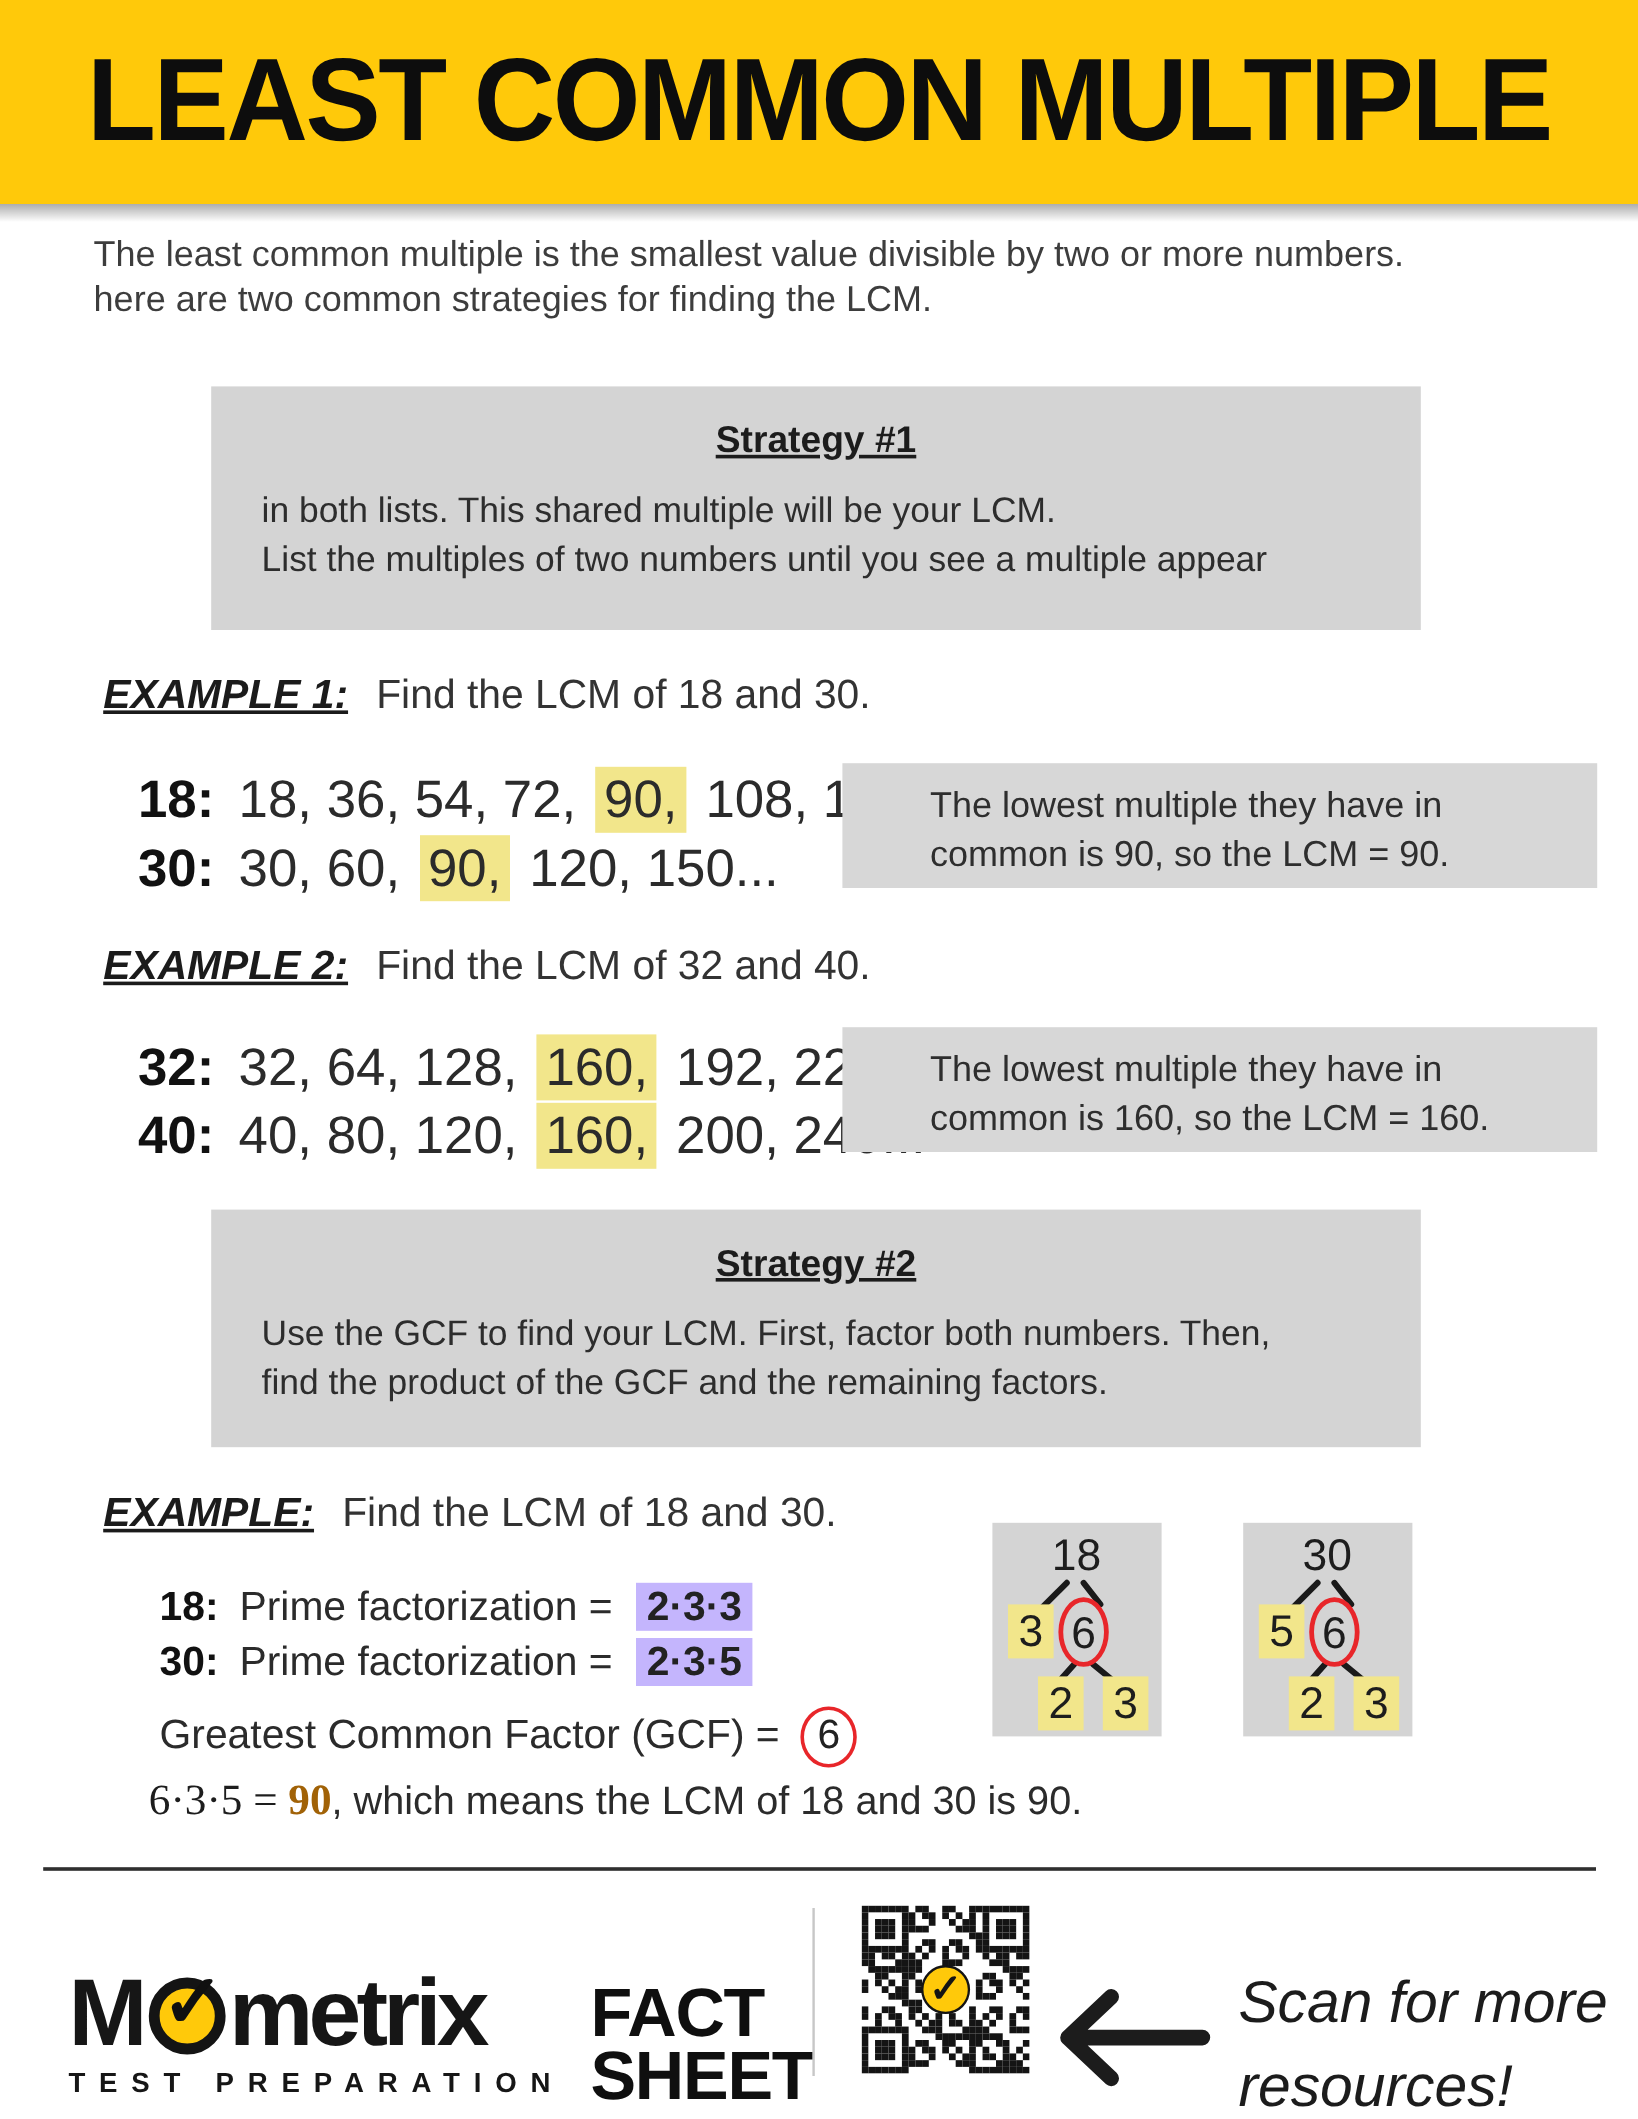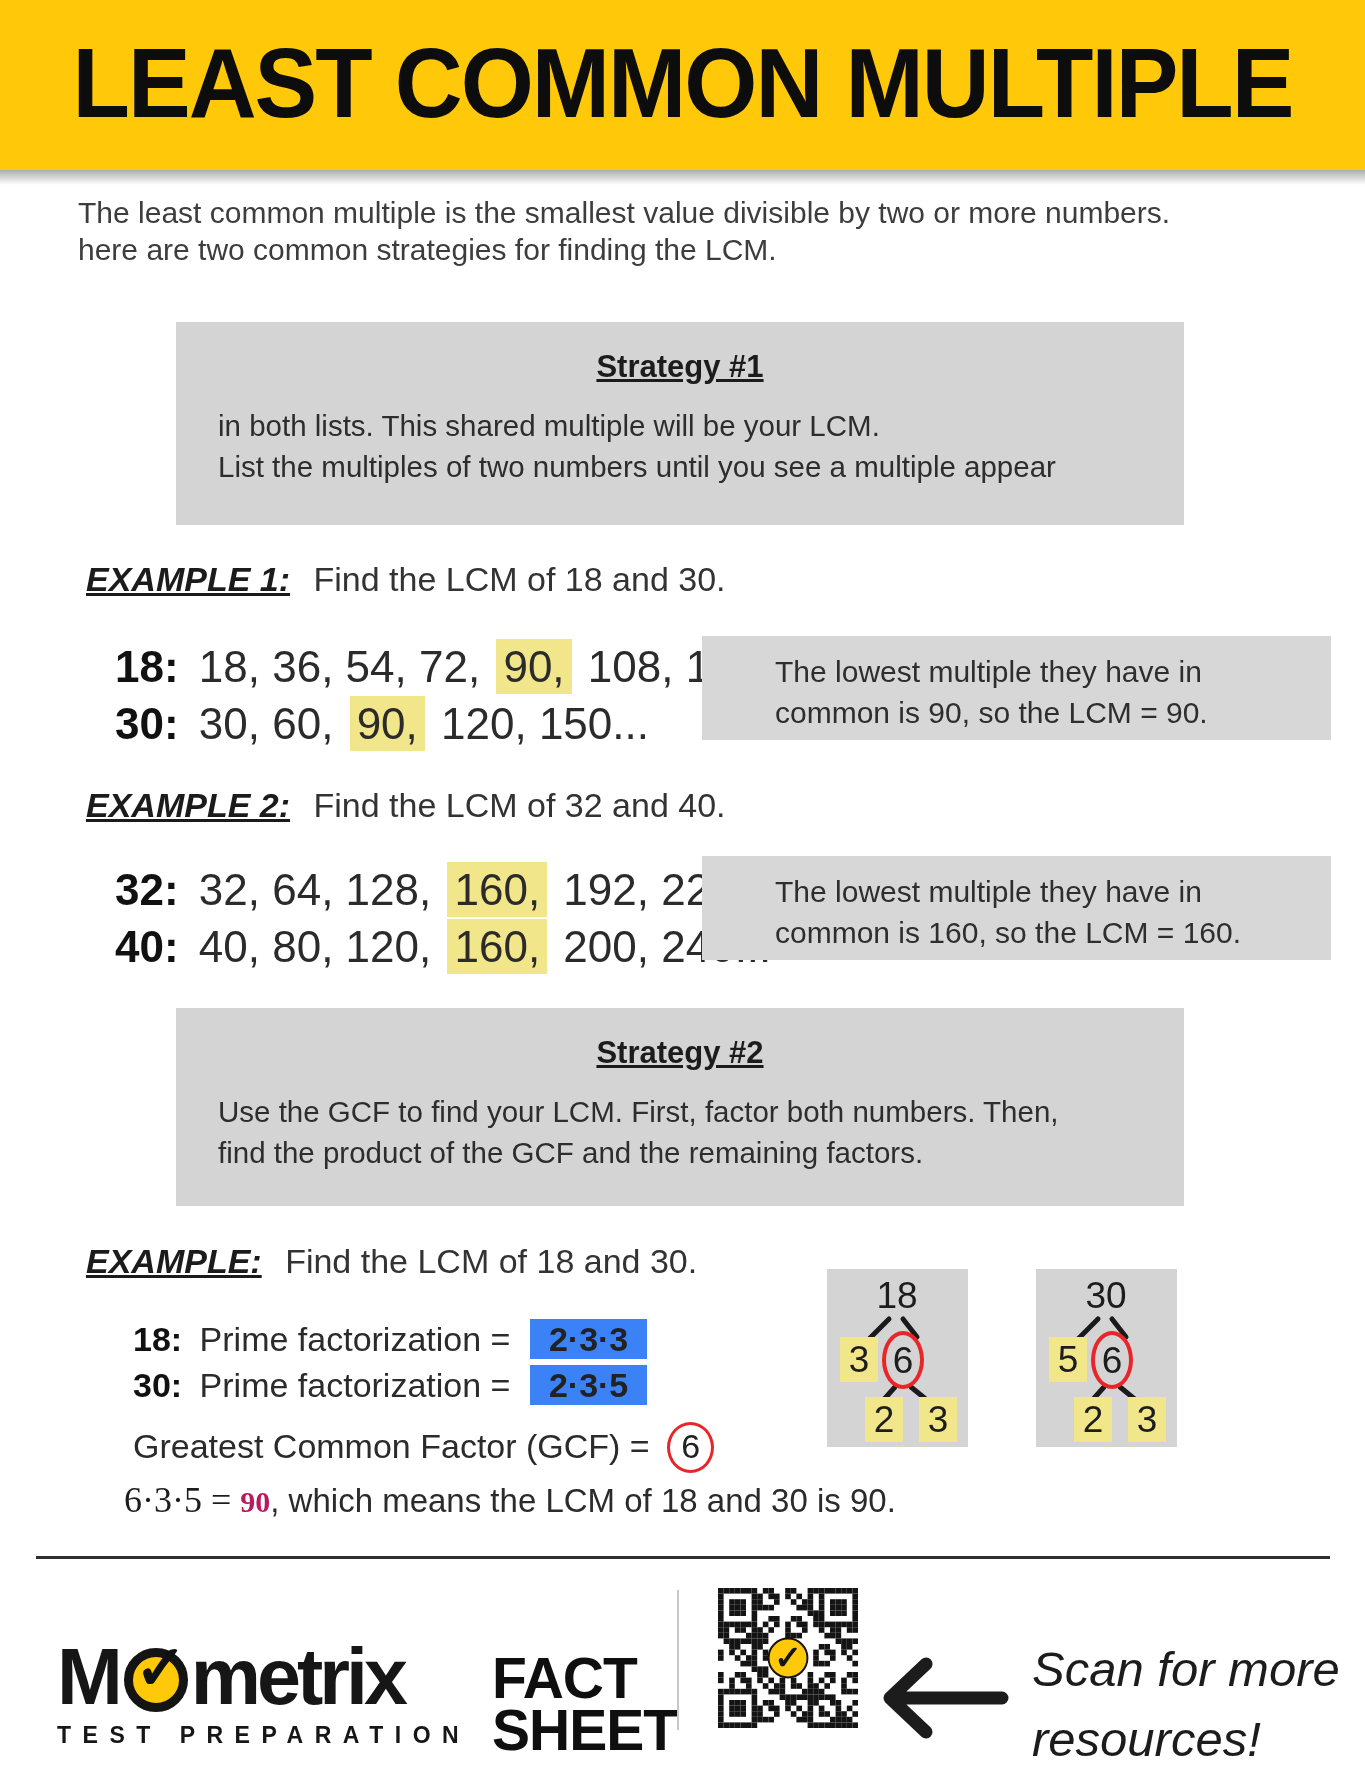--- a/index.html
+++ b/index.html
@@ -51,27 +51,27 @@
   .note-inner{margin:15px 0 0 30px;}
   .note-inner div{white-space:nowrap;}
   .note1{top:636px;}
   .note2{top:856px;}
 
   
   .pfrow{position:absolute;left:133px;font-size:34px;color:#2b2b2b;white-space:nowrap;}
   .pf18{top:1320px;}
   .pf30{top:1366px;text-align:center;}
   .pfrow b{color:#111;margin-right:8px;}
-  .pf-value{background:#3b82f6;font-weight:bold;color:#222;padding:1px 19px;margin-left:10px;}
+  .pf-value{background:#c4b5fd;font-weight:bold;color:#222;padding:1px 9px;margin-left:10px;}
   .gcfrow{position:absolute;left:133px;top:1422px;font-size:34px;color:#2b2b2b;white-space:nowrap;}
   .circle-red{display:inline-block;border:3px solid #e8262a;border-radius:50%;
               padding:2px 11px 4px;margin-left:8px;color:#222;}
   .conclusion{position:absolute;left:124px;top:1479px;font-size:33px;color:#2b2b2b;white-space:nowrap;}
   .math{font-family:"Liberation Serif",serif;font-size:36px;color:#1d1d1d;}
-  .math-bold{font-family:"Liberation Serif",serif;font-size:30px;font-weight:bold;color:#be185d;}
+  .math-bold{font-family:"Liberation Serif",serif;font-size:36px;font-weight:bold;color:#a16207;}
 
   
   .tree{position:absolute;top:1269px;width:141px;height:178px;background:#d4d4d4;}
   .tree1{left:827px;}
   .tree2{left:1036px;}
   .tree svg{position:absolute;left:0;top:0;}
   .t-num{position:absolute;font-size:37px;color:#1d1d1d;text-align:center;}
   .t-root{left:0;top:6px;width:140px;}
   .t-cell{width:38px;height:45px;line-height:45px;}
   .t-left{left:13px;top:68px;background:#f2e68b;}

